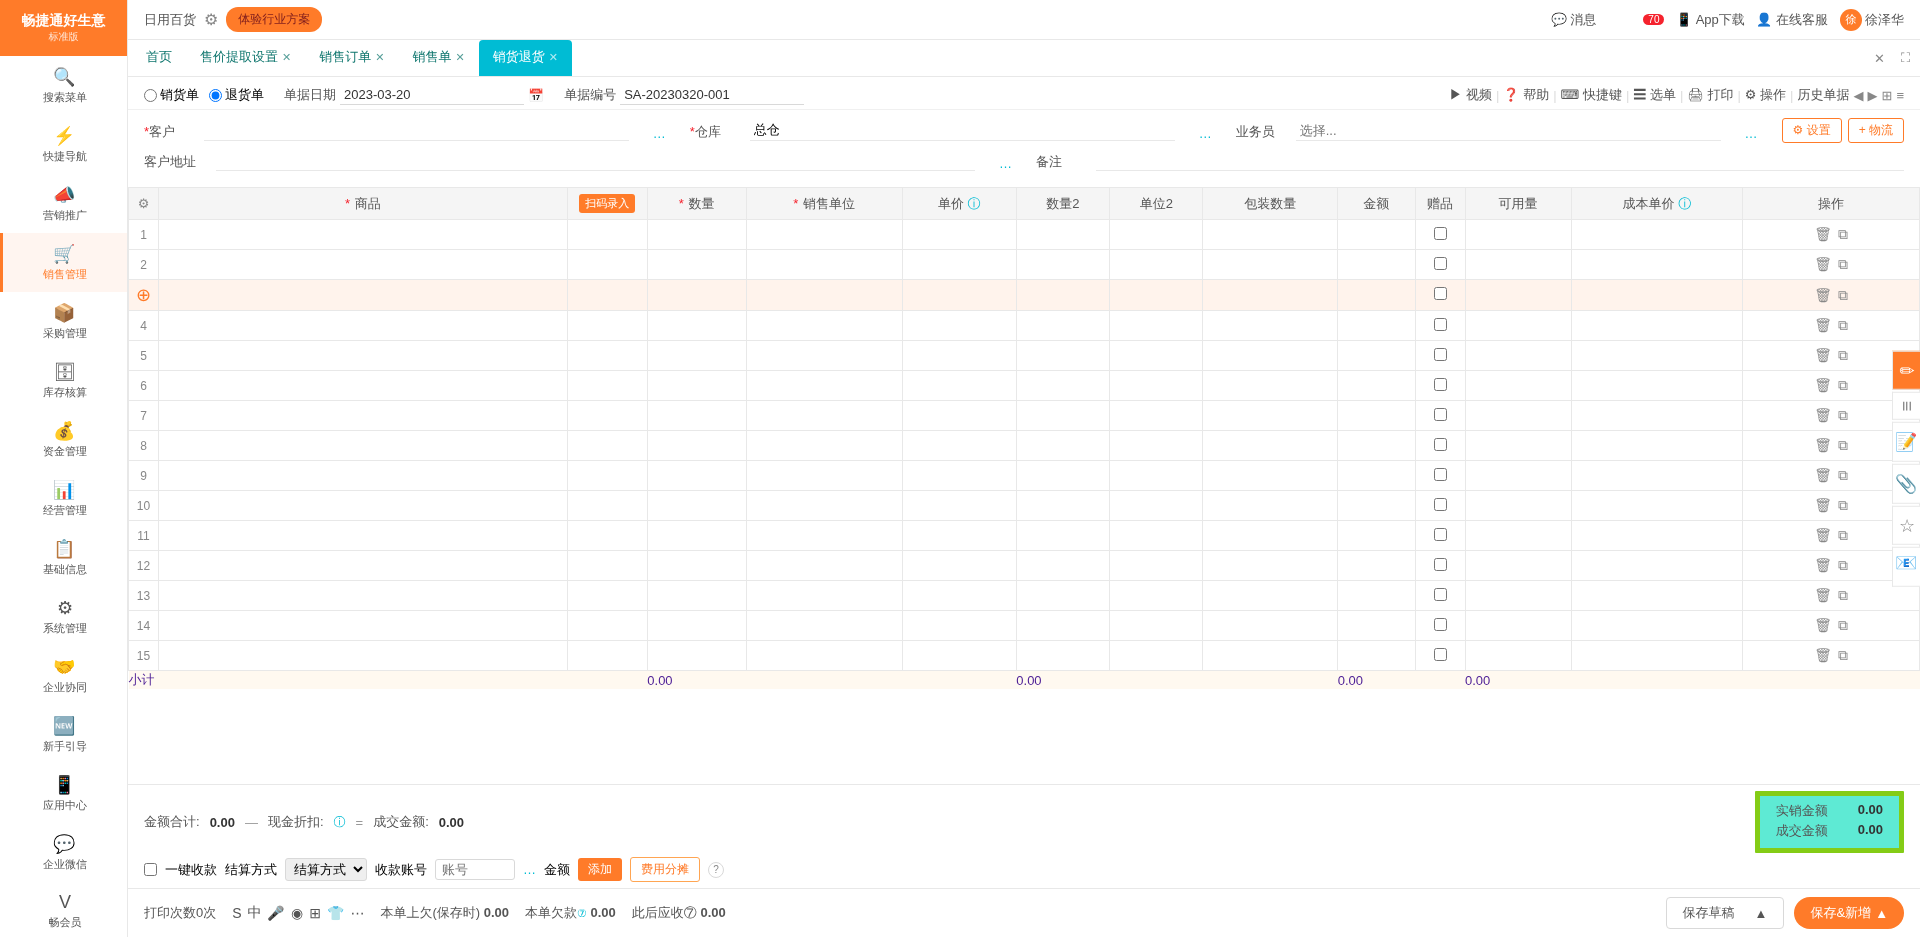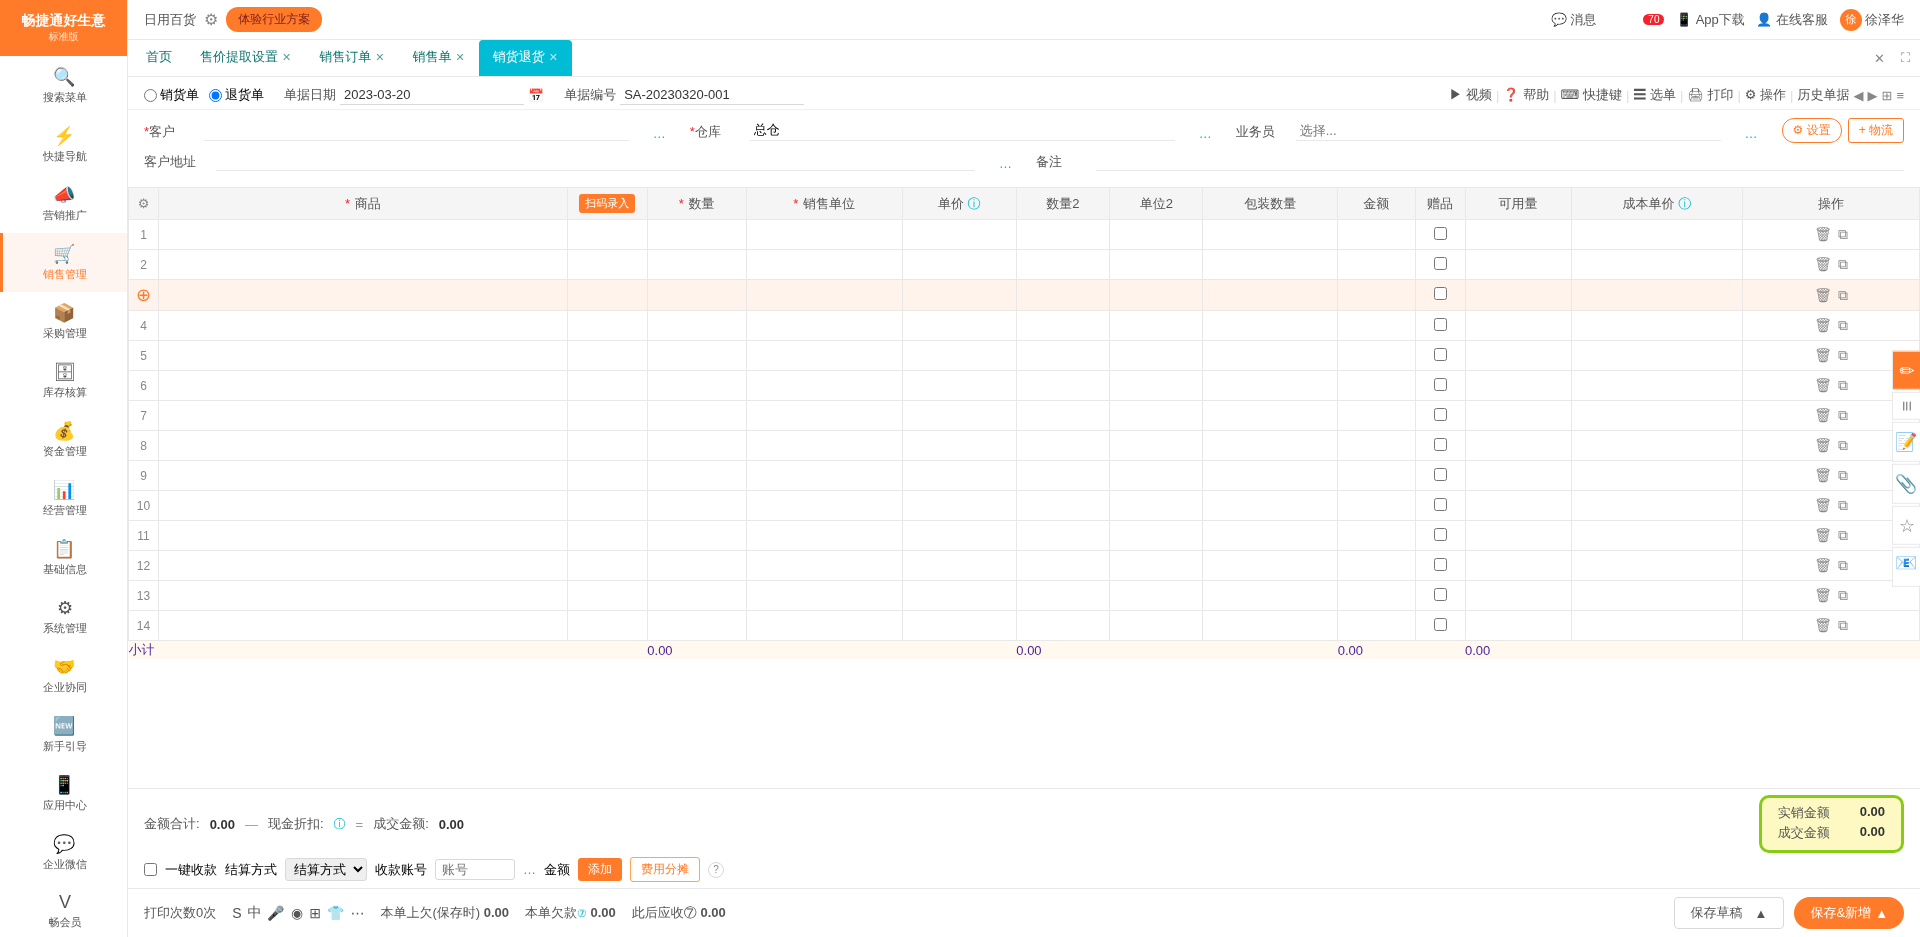--- a/index.html
+++ b/index.html
@@ -64,21 +64,21 @@
     .bottom-input { border: 1px solid #d9d9d9; border-radius: 3px; padding: 2px 6px; width: 80px; }
     .add-btn { background: #ff7b29; color: #fff; border: none; border-radius: 3px; padding: 3px 10px; cursor: pointer; font-size: 12px; }
     .fee-btn { background: #fff; border: 1px solid #ffa552; color: #ff7b29; border-radius: 3px; padding: 3px 10px; cursor: pointer; font-size: 12px; }
     .summary-line { display: flex; justify-content: space-between; gap: 30px; font-size: 13px; color: #555; margin-bottom: 2px; }
     .summary-value { color: #333; font-weight: bold; }
 
     
     .footer-bar { background: #fff; border-top: 1px solid #e8e8e8; padding: 8px 16px; display: flex; align-items: center; justify-content: space-between; flex-shrink: 0; }
     .footer-left { display: flex; align-items: center; gap: 16px; font-size: 12px; color: #555; }
     .footer-right { display: flex; gap: 10px; }
-    .btn-save-draft { background: #fff; border: 1px solid #d9d9d9; border-radius: 4px; padding: 6px 16px; cursor: pointer; color: #555; font-size: 13px; display: flex; align-items: center; gap: 12px; }
+    .btn-save-draft { background: #fff; border: 1px solid #d9d9d9; border-radius: 4px; padding: 6px 16px; cursor: pointer; color: #555; font-size: 13px; display: flex; align-items: center; gap: 20px; }
     .btn-save-new { background: #ff7b29; border: none; border-radius: 16px; padding: 6px 16px; cursor: pointer; color: #fff; font-size: 13px; display: flex; align-items: center; gap: 4px; }
 
     
     .right-float { position: fixed; right: 0; top: 50%; transform: translateY(-50%); display: flex; flex-direction: column; gap: 2px; z-index: 100; }
     .right-float-btn { background: #fff; border: 1px solid #e8e8e8; border-right: none; padding: 8px 4px; cursor: pointer; color: #888; font-size: 18px; writing-mode: vertical-rl; width: 28px; display: flex; align-items: center; justify-content: center; }
     .right-float-btn.active { background: #ff7b29; color: #fff; }
 
     .page-content { flex: 1; display: flex; flex-direction: column; overflow: hidden; position: relative; }
 
     .header-section { background: #fff; flex-shrink: 0; }
@@ -288,21 +288,21 @@
             <span class="field-label req">仓库</span>
             <input class="field-underline" type="text" value="总仓" style="">
             <span class="field-dots">…</span>
           </div>
           <div class="field-group">
             <span class="field-label">业务员</span>
             <input class="field-underline" type="text" placeholder="选择..." style="">
             <span class="field-dots">…</span>
           </div>
           <div style="display:flex;gap:6px;margin-left:auto;">
-            <button class="btn-right" style="color:#ff7b29;border:1px solid #ff7b29;background:#fff;padding:3px 10px;border-radius:12px;cursor:pointer;font-size:12px;">⚙ 设置</button>
+            <button class="btn-right" style="color:#ff7b29;border:1px solid #ff7b29;background:#fff;padding:3px 10px;border-radius:3px;cursor:pointer;font-size:12px;">⚙ 设置</button>
             <button class="btn-right" style="color:#ff7b29;border:1px solid #ff7b29;background:#fff;padding:3px 10px;border-radius:3px;cursor:pointer;font-size:12px;">+ 物流</button>
           </div>
         </div>
         <div class="fields-row">
           <div class="field-group">
             <span class="field-label">客户地址</span>
             <input class="field-underline" type="text" placeholder="" style="">
             <span class="field-dots">…</span>
           </div>
           <div class="field-group">
@@ -639,20 +639,41 @@
                 <td></td>
                 <td>
                   <div class="action-icons">
                     <span class="action-icon">🗑</span>
                     <span class="action-icon">⧉</span>
                   </div>
                 </td>
               </tr>
               <tr>
                 <td class="row-num">14</td>
+                <td></td>
+                <td></td>
+                <td></td>
+                <td></td>
+                <td></td>
+                <td></td>
+                <td></td>
+                <td></td>
+                <td></td>
+                <td class="checkbox-cell"><input type="checkbox" style=""></td>
+                <td></td>
+                <td></td>
+                <td>
+                  <div class="action-icons">
+                    <span class="action-icon">🗑</span>
+                    <span class="action-icon">⧉</span>
+                  </div>
+                </td>
+              </tr>
+              <tr>
+                <td class="row-num">15</td>
                 <td></td>
                 <td></td>
                 <td></td>
                 <td></td>
                 <td></td>
                 <td></td>
                 <td></td>
                 <td></td>
                 <td></td>
                 <td class="checkbox-cell"><input type="checkbox" style=""></td>
@@ -691,21 +712,21 @@
       <div class="amount-section">
         <div class="bottom-row1">
           <span class="amount-label">金额合计:</span>
           <span class="amount-value">0.00</span>
           <span class="minus-icon">—</span>
           <span class="amount-label">现金折扣:</span>
           <span style="color:#00bcd4;cursor:pointer;font-size:12px;">ⓘ</span>
           <span class="equals-icon">=</span>
           <span class="amount-label">成交金额:</span>
           <span class="amount-value">0.00</span>
-          <div style="margin-left:auto;background:#fef9c3;padding:6px 16px;border:3px solid #84cc16;border-radius:10px;">
+          <div style="margin-left:auto;background:#5eead4;padding:6px 16px;border:5px solid #84cc16;border-radius:1px;">
             <div class="summary-line">
               <span>实销金额</span>
               <span class="summary-value">0.00</span>
             </div>
             <div class="summary-line">
               <span>成交金额</span>
               <span class="summary-value">0.00</span>
             </div>
           </div>
         </div>

